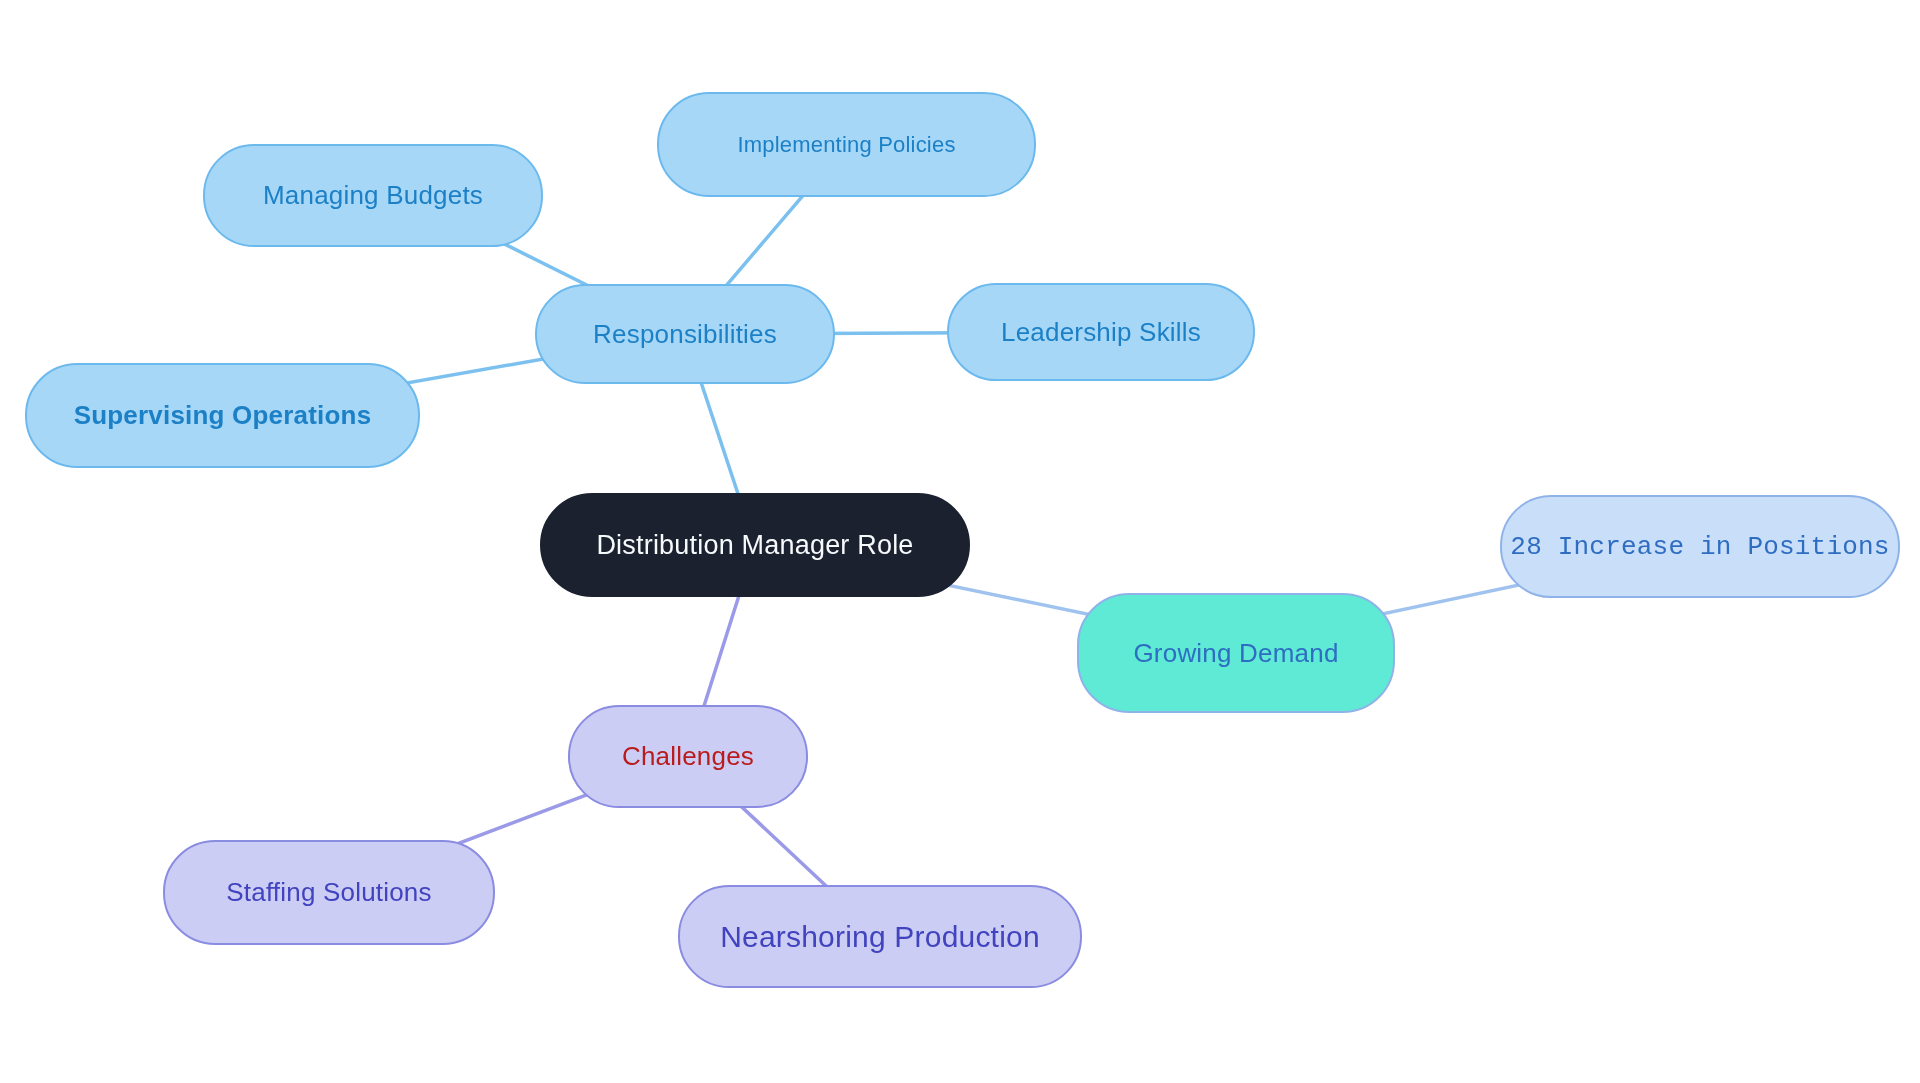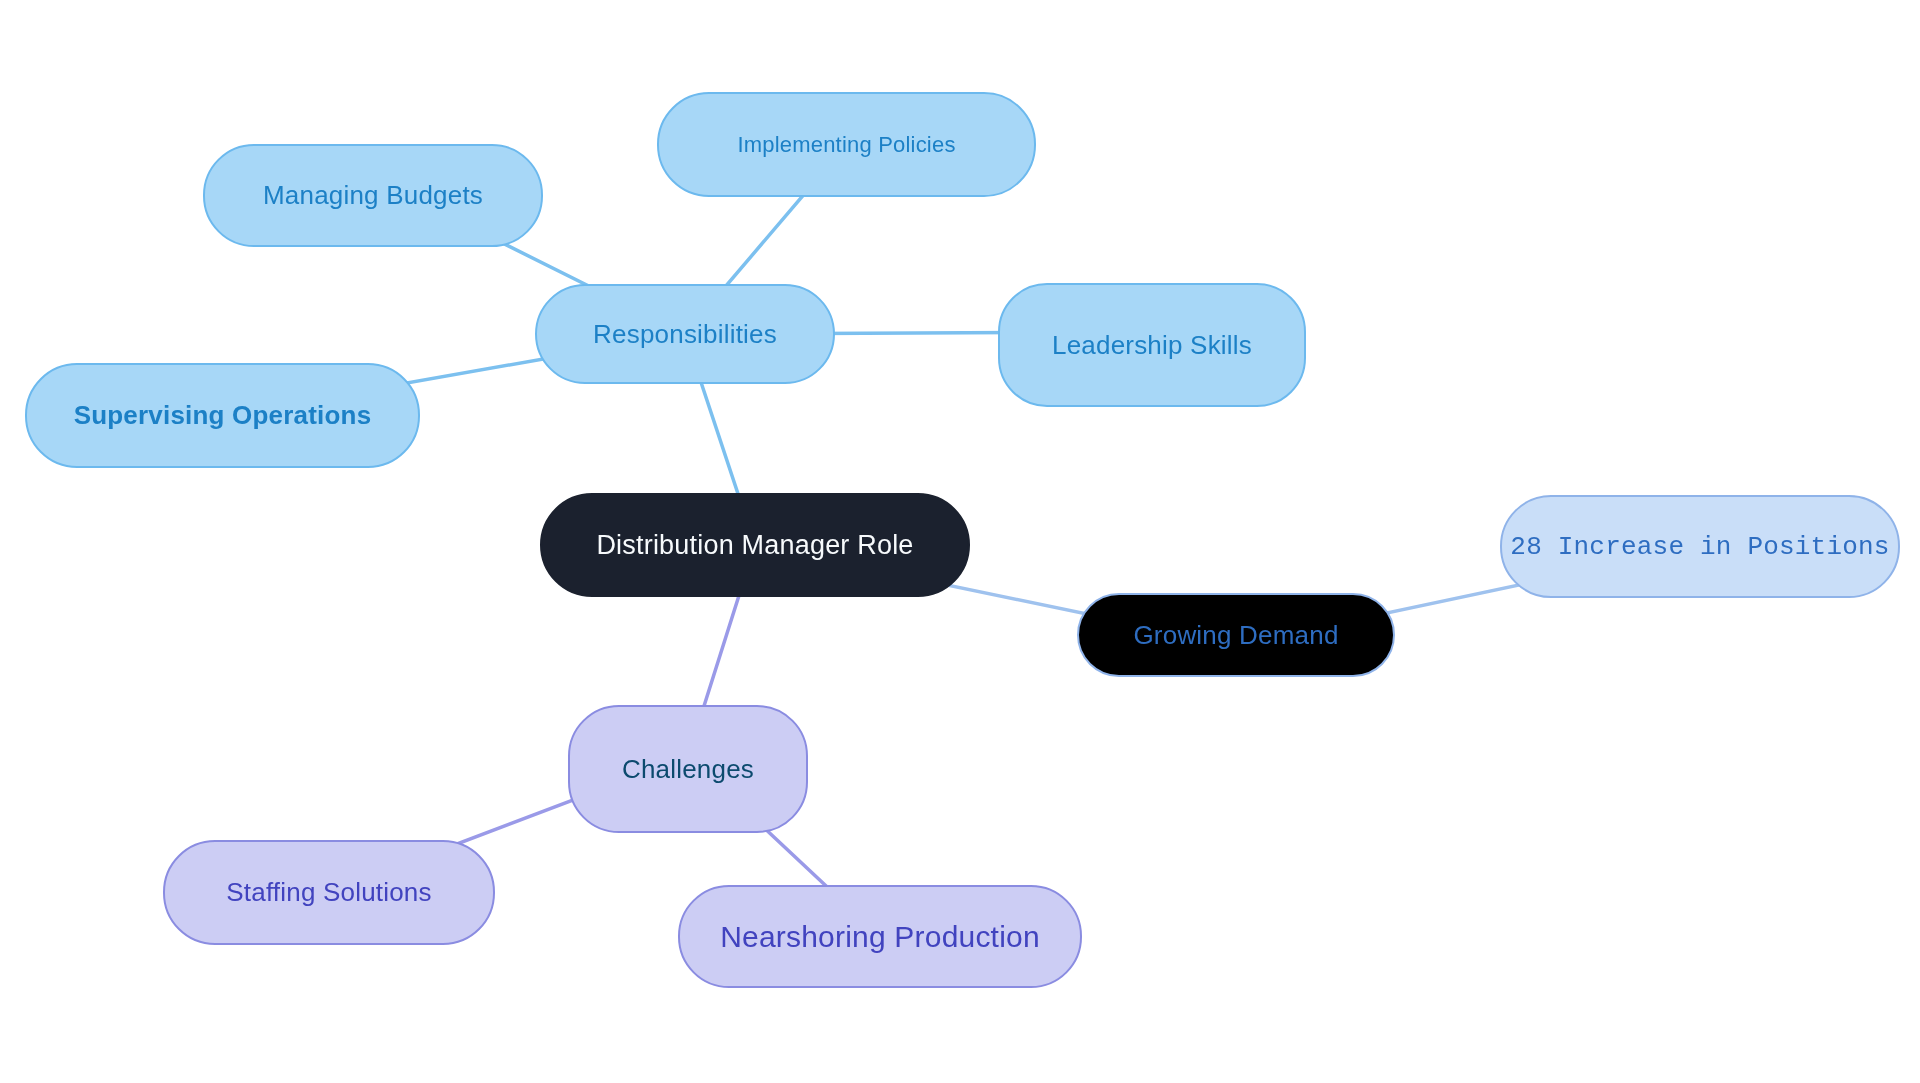--- a/index.html
+++ b/index.html
@@ -66,33 +66,33 @@
       </div>
       <div class="node" style="left: 540px; top: 493px; width: 430px; height: 104px; border-radius: 52px; background: rgb(27, 33, 46); border-color: rgb(27, 33, 46); color: rgb(247, 250, 252); font-size: 27px;">
         <span>Distribution Manager Role</span>
       </div>
       <div class="node" style="left: 203px; top: 144px; width: 340px; height: 103px; border-radius: 51px; background: rgb(167, 215, 247); border-color: rgb(108, 185, 238); color: rgb(28, 128, 198); font-size: 26px;">
         <span>Managing Budgets</span>
       </div>
       <div class="node" style="left: 657px; top: 92px; width: 379px; height: 105px; border-radius: 52px; background: rgb(167, 215, 247); border-color: rgb(108, 185, 238); color: rgb(28, 128, 198); font-size: 22px;">
         <span>Implementing Policies</span>
       </div>
-      <div class="node" style="left: 998px; top: 283px; width: 308px; height: 124px; border-radius: 49px; background: rgb(167, 215, 247); border-color: rgb(108, 185, 238); color: rgb(28, 128, 198); font-size: 26px;">
+      <div class="node" style="left: 947px; top: 283px; width: 308px; height: 98px; border-radius: 49px; background: rgb(167, 215, 247); border-color: rgb(108, 185, 238); color: rgb(28, 128, 198); font-size: 26px;">
         <span>Leadership Skills</span>
       </div>
       <div class="node" style="left: 25px; top: 363px; width: 395px; height: 105px; border-radius: 52px; background: rgb(167, 215, 247); border-color: rgb(108, 185, 238); color: rgb(28, 128, 198); font-size: 26px; font-weight: bold;">
         <span>Supervising Operations</span>
       </div>
-      <div class="node" style="left: 1077px; top: 593px; width: 318px; height: 84px; border-radius: 52px; background: #000000; border-color: rgb(143, 179, 233); color: rgb(46, 109, 193); font-size: 26px;">
+      <div class="node" style="left: 1077px; top: 593px; width: 318px; height: 120px; border-radius: 52px; background: #5eead4; border-color: rgb(143, 179, 233); color: rgb(46, 109, 193); font-size: 26px;">
         <span>Growing Demand</span>
       </div>
       <div class="node" style="left: 1500px; top: 495px; width: 400px; height: 103px; border-radius: 51px; background: rgb(201, 222, 248); border-color: rgb(143, 179, 233); color: rgb(46, 109, 193); font-size: 26px; font-family: Liberation Mono, monospace;">
         <span>28 Increase in Positions</span>
       </div>
-      <div class="node" style="left: 568px; top: 705px; width: 240px; height: 128px; border-radius: 51px; background: rgb(204, 205, 244); border-color: rgb(138, 140, 225); color: #0c4a6e; font-size: 26px;">
+      <div class="node" style="left: 568px; top: 705px; width: 240px; height: 103px; border-radius: 51px; background: rgb(204, 205, 244); border-color: rgb(138, 140, 225); color: #b91c1c; font-size: 26px;">
         <span>Challenges</span>
       </div>
       <div class="node" style="left: 163px; top: 840px; width: 332px; height: 105px; border-radius: 52px; background: rgb(204, 205, 244); border-color: rgb(138, 140, 225); color: rgb(65, 67, 191); font-size: 26px;">
         <span>Staffing Solutions</span>
       </div>
       <div class="node" style="left: 678px; top: 885px; width: 404px; height: 103px; border-radius: 51px; background: rgb(204, 205, 244); border-color: rgb(138, 140, 225); color: rgb(65, 67, 191); font-size: 30px;">
         <span>Nearshoring Production</span>
       </div>
     </div>
 </div>

